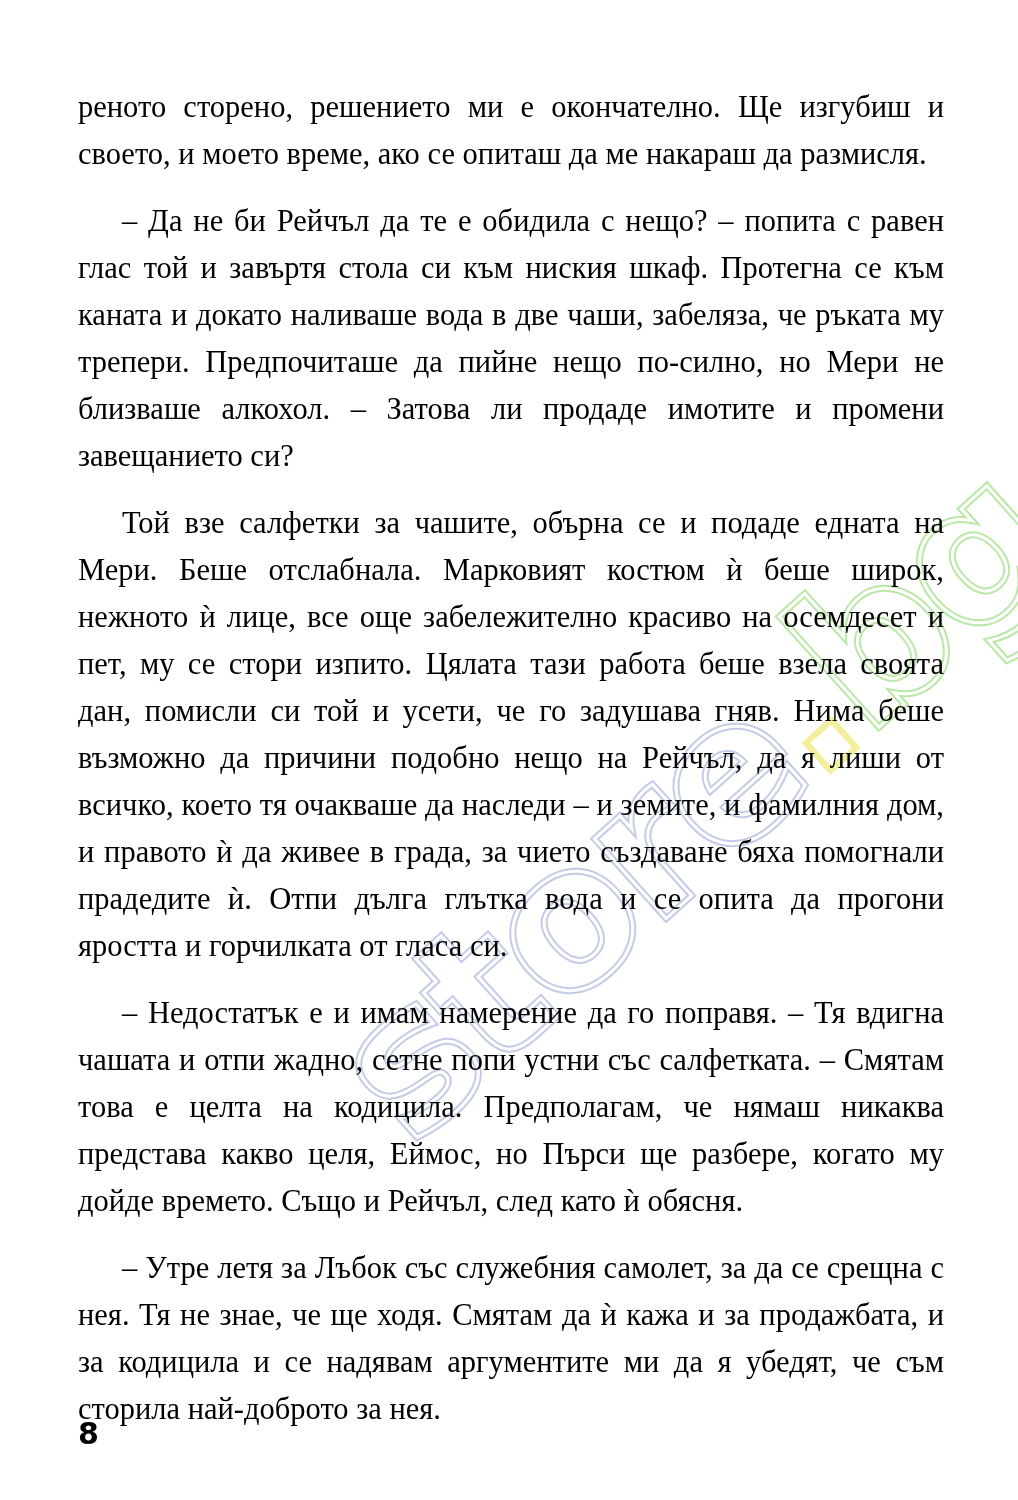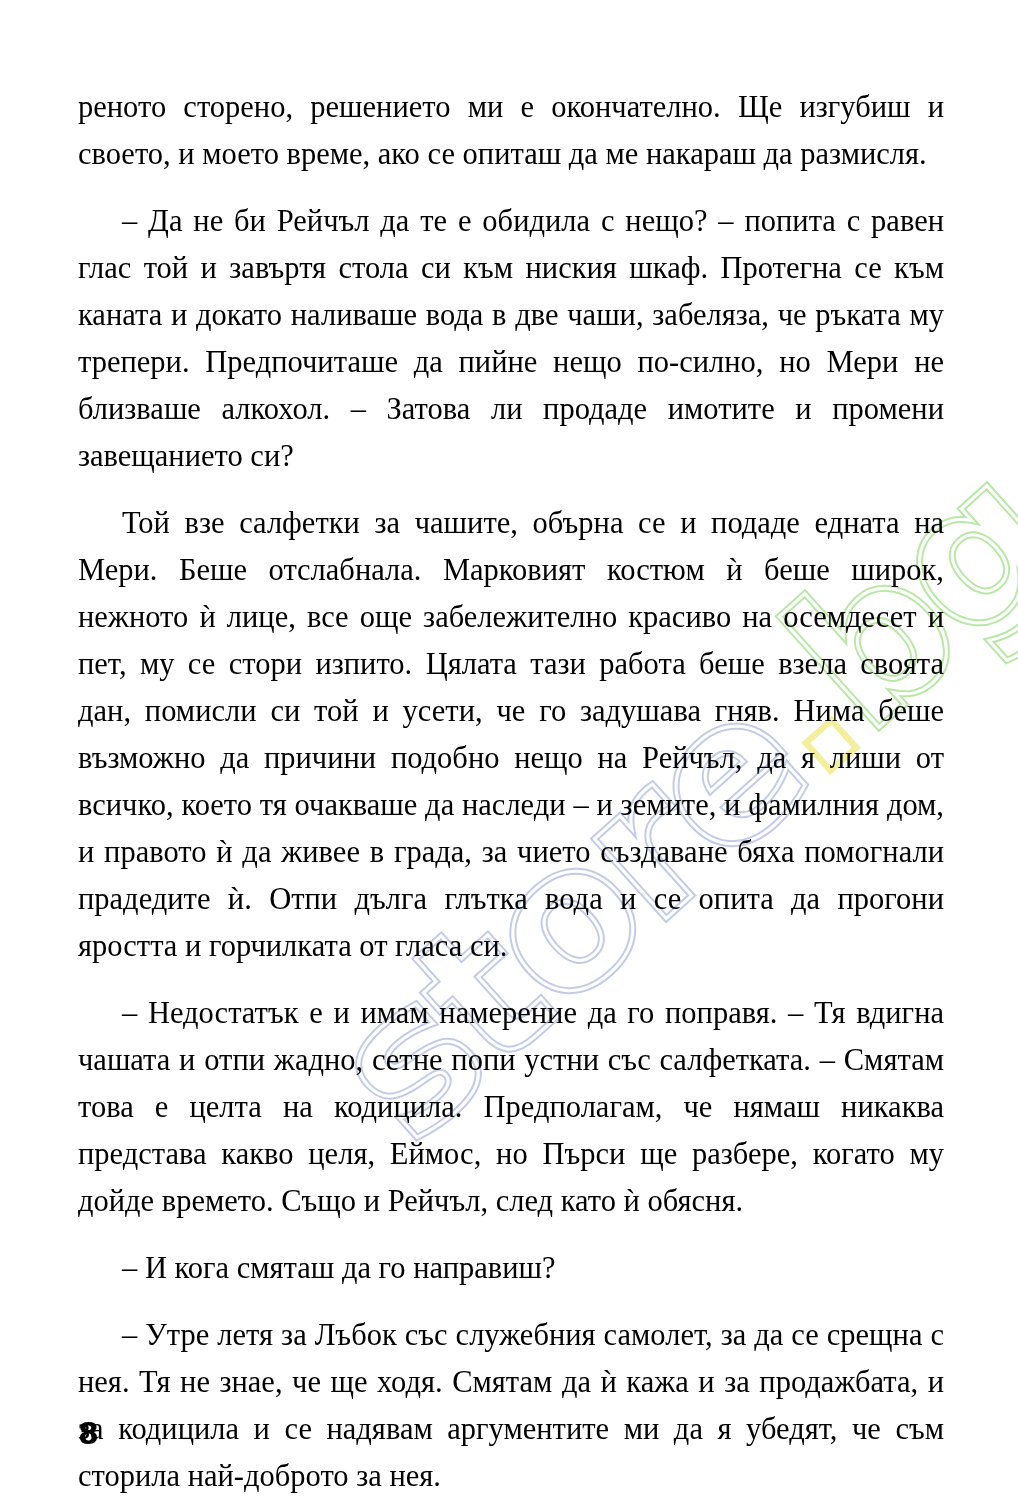--- a/index.html
+++ b/index.html
@@ -124,20 +124,19 @@
     <div class="wm-inner">
       <span class="wm-part">store</span><span class="wm-dot">.</span><span class="wm-green-inner">bg</span>
     </div>
   </div>
 
   <div class="text-body">
     <p class="para cont">реното сторено, решението ми е окончателно. Ще изгубиш и своето, и моето време, ако се опиташ да ме накараш да размисля.</p>
     <p class="para indent">– Да не би Рейчъл да те е обидила с нещо? – попита с равен глас той и завъртя стола си към ниския шкаф. Протегна се към каната и докато наливаше вода в две чаши, забеляза, че ръката му трепери. Предпочиташе да пийне нещо по-силно, но Мери не близваше алкохол. – Затова ли продаде имотите и промени завещанието си?</p>
     <p class="para indent">Той взе салфетки за чашите, обърна се и подаде едната на Мери. Беше отслабнала. Марковият костюм ѝ беше широк, нежното ѝ лице, все още забележително красиво на осемдесет и пет, му се стори изпито. Цялата тази работа беше взела своята дан, помисли си той и усети, че го задушава гняв. Нима беше възможно да причини подобно нещо на Рейчъл, да я лиши от всичко, което тя очакваше да наследи – и земите, и фамилния дом, и правото ѝ да живее в града, за чието създаване бяха помогнали прадедите ѝ. Отпи дълга глътка вода и се опита да прогони яростта и горчилката от гласа си.</p>
     <p class="para indent">– Недостатък е и имам намерение да го поправя. – Тя вдигна чашата и отпи жадно, сетне попи устни със салфетката. – Смятам това е целта на кодицила. Предполагам, че нямаш никаква представа какво целя, Еймос, но Пърси ще разбере, когато му дойде времето. Също и Рейчъл, след като ѝ обясня.</p>
-    <p class="para indent">– И кога смяташ да го направиш?</p>
     <p class="para indent">– Утре летя за Лъбок със служебния самолет, за да се срещна с нея. Тя не знае, че ще ходя. Смятам да ѝ кажа и за продажбата, и за кодицила и се надявам аргументите ми да я убедят, че съм сторила най-доброто за нея.</p>
 
   </div>
 
   <div class="folio">8</div>
 
 </div>
 
 </body></html>

